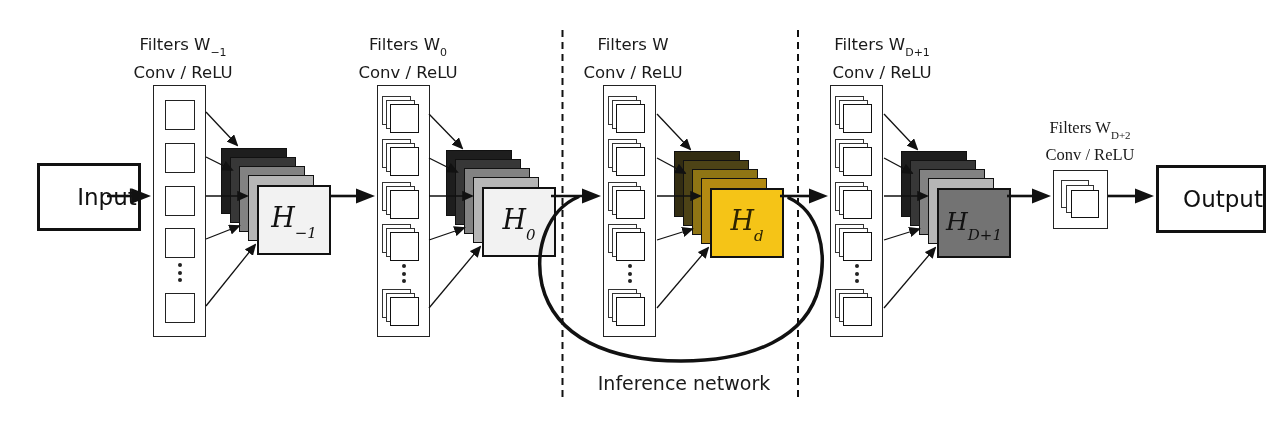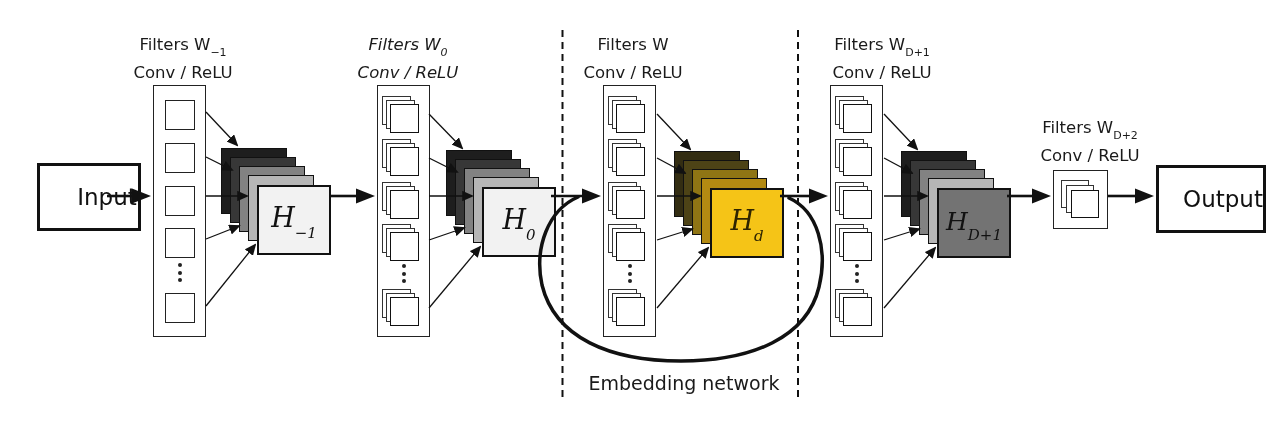--- a/index.html
+++ b/index.html
@@ -64,21 +64,21 @@
   <div class="stack" style="left:221px;top:148px;">
     <div class="layer" style="left: 0px; top: 0px; background: rgb(30, 30, 30);"></div>
     <div class="layer" style="left: 9px; top: 9px; background: rgb(55, 55, 55);"></div>
     <div class="layer" style="left: 18px; top: 18px; background: rgb(130, 130, 130);"></div>
     <div class="layer" style="left: 27px; top: 27px; background: rgb(182, 182, 182);"></div>
     <div class="layer front" style="left: 36px; top: 37px; background: rgb(242, 242, 242);">
       <span class="hlbl"><span>H</span><sub>−1</sub></span>
     </div>
   </div>
 
-  <div class="flabel" style="left:323px;top:34px;font-style:italic;">
+  <div class="flabel" style="left:323px;top:34px;">
     <div><span>Filters W</span><sub>0</sub></div>
     <div>Conv / ReLU</div>
   </div>
 
   <div class="fcol" style="left:377px;top:85px;">
     <div class="fitem" style="top:10px">
       <div class="msq" style="left:0;top:0"></div>
         <div class="msq" style="left:4px;top:4px"></div>
         <div class="msq front" style="left:8px;top:8px"></div>
     </div>
@@ -208,36 +208,36 @@
   <div class="stack" style="left:901px;top:151px;">
     <div class="layer" style="left: 0px; top: 0px; background: rgb(30, 30, 30);"></div>
     <div class="layer" style="left: 9px; top: 9px; background: rgb(55, 55, 55);"></div>
     <div class="layer" style="left: 18px; top: 18px; background: rgb(130, 130, 130);"></div>
     <div class="layer" style="left: 27px; top: 27px; background: rgb(182, 182, 182);"></div>
     <div class="layer front" style="left: 36px; top: 37px; background: #737373;">
       <span class="hlbl" style="font-size:25px"><span>H</span><sub>D+1</sub></span>
     </div>
   </div>
 
-  <div class="flabel" style="left:1005px;top:117px;">
+  <div class="flabel" style="left:1005px;top:117px;font-family:Liberation Serif, serif;">
     <div><span>Filters W</span><sub>D+2</sub></div>
     <div>Conv / ReLU</div>
   </div>
 
   <div style="position:absolute;left:1053px;top:170px;width:53px;height:57px;border:1.6px solid #222;background:#fff;">
     <div class="msq" style="left:7px;top:9px;width:26px;height:26px;"></div>
     <div class="msq" style="left:12px;top:14px;width:26px;height:26px;"></div>
     <div class="msq front" style="left:17px;top:19px;width:26px;height:26px;"></div>
   </div>
 
   <div class="iobox" style="left:1156px;top:165px;width:80px;height:62px;padding-left:24px;">
     <span>Output</span>
   </div>
 
-  <div class="seclabel" style="left:584px;width:200px;">Embedding network</div>
+  <div class="seclabel" style="left:584px;width:200px;">Inference network</div>
 
   <svg class="overlay" width="1280" height="423" viewBox="0 0 1280 423">
     <defs>
       <marker id="ah" markerWidth="9" markerHeight="8" refX="7.5" refY="4" orient="auto">
         <path d="M0,0 L9,4 L0,8 z" fill="#111"></path>
       </marker>
     </defs>
 
     <line x1="562.5" y1="30" x2="562.5" y2="402" stroke="#111" stroke-width="2" stroke-dasharray="7 5"></line>
     <line x1="798" y1="30" x2="798" y2="402" stroke="#111" stroke-width="2" stroke-dasharray="7 5"></line>

